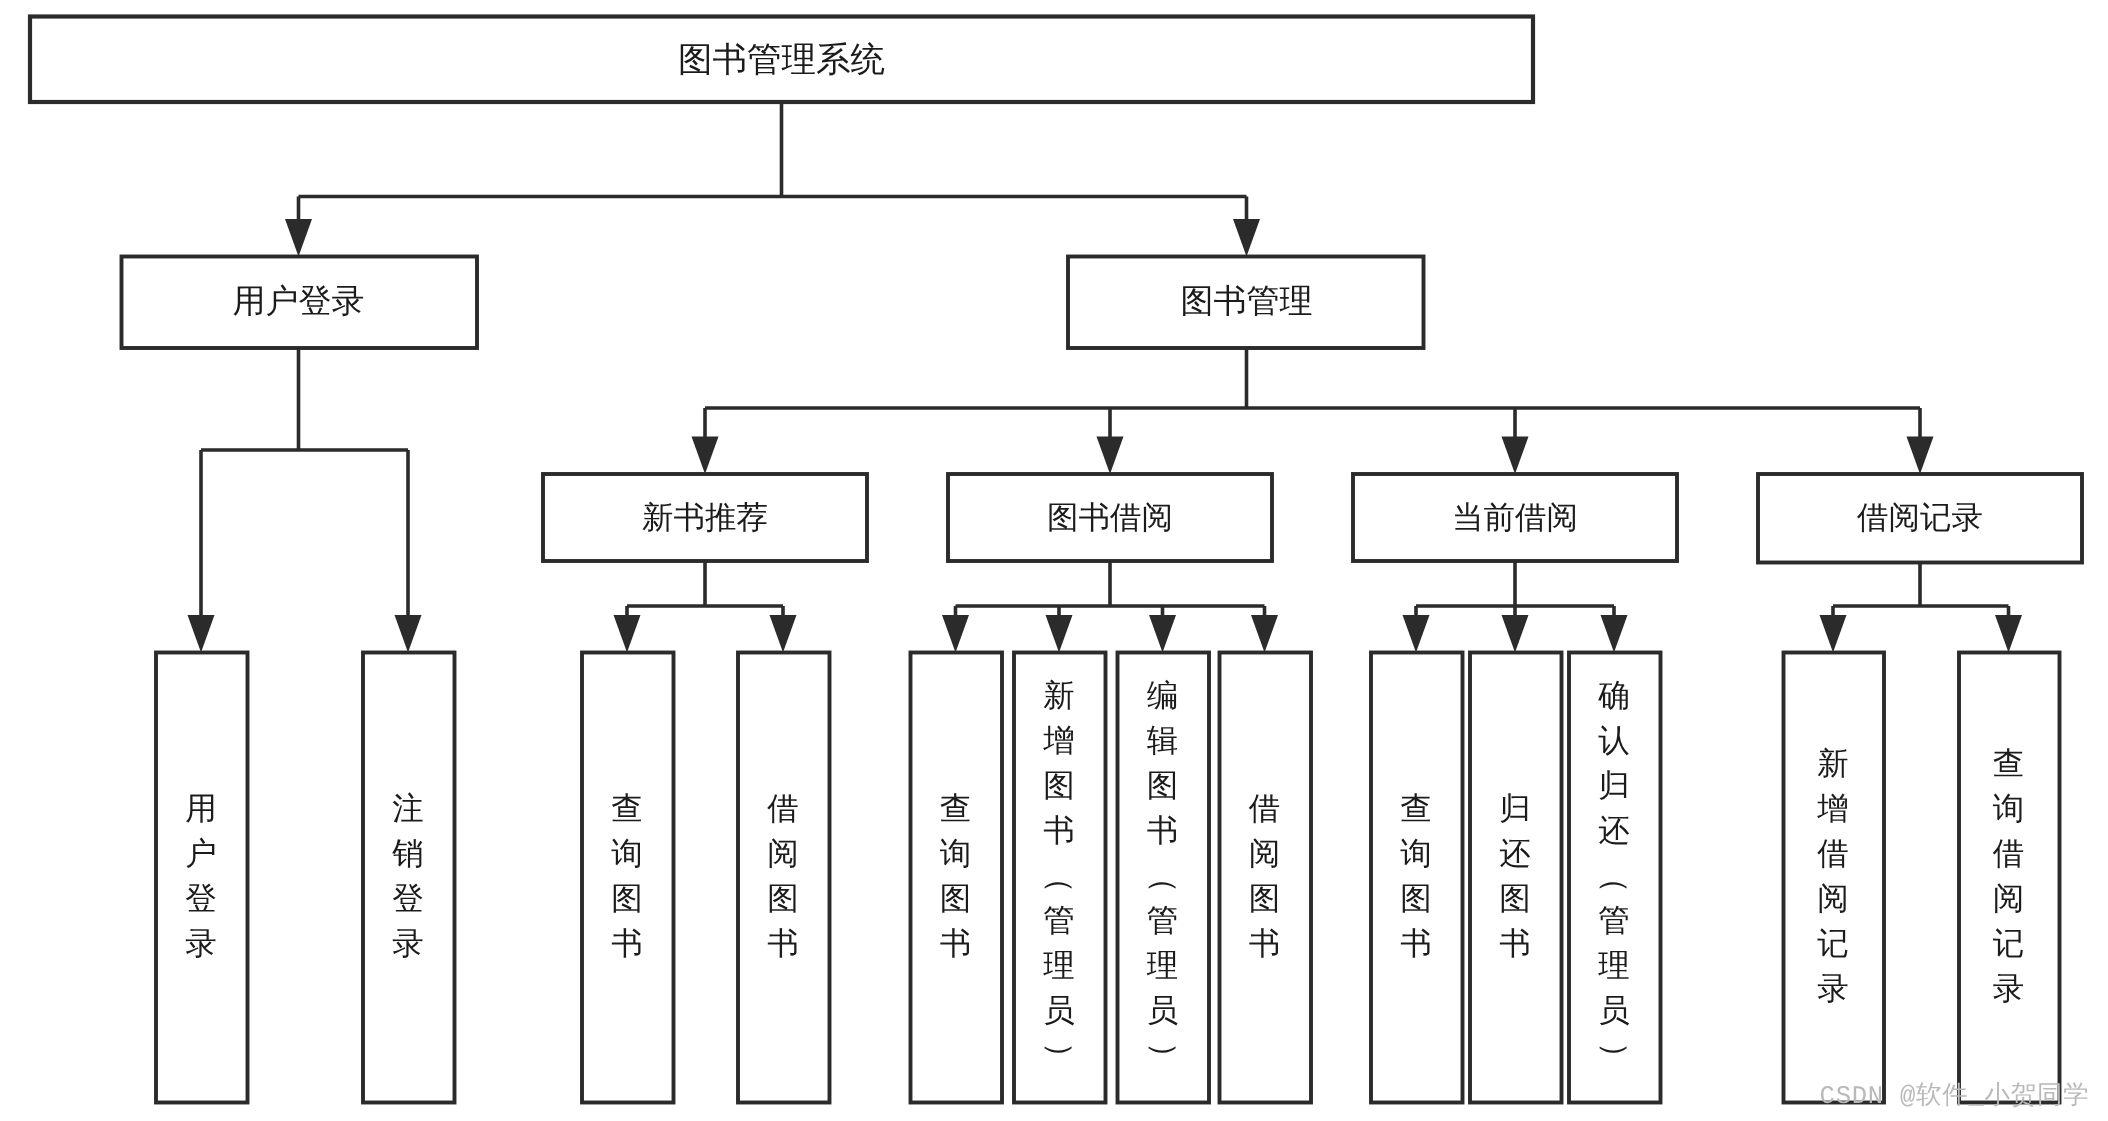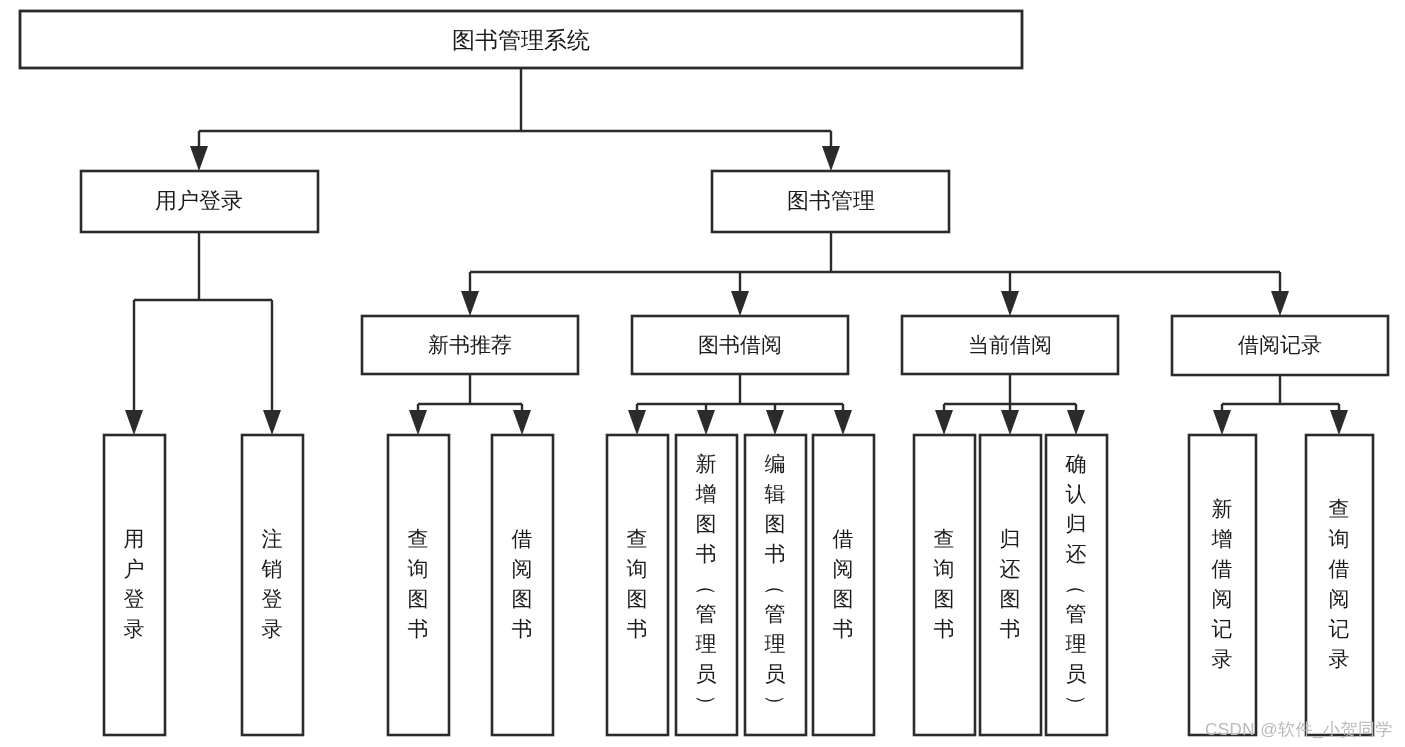--- a/index.html
+++ b/index.html
@@ -56,21 +56,21 @@
   .vertical-label {
     fill: #1b1b1b;
     font-family: "DejaVu Sans", "Liberation Sans", sans-serif;
     font-size: 21px;
     text-anchor: middle;
   }
   .watermark {
     position: absolute;
     right: 12px;
     bottom: 6px;
-    font-family: Liberation Sans, sans-serif;
+    font-family: Liberation Mono, monospace;
     font-size: 17px;
     color: #b9b9b9;
     letter-spacing: 0.5px;
     white-space: nowrap;
     user-select: none;
   }
 </style>
 </head>
 <body>
 

